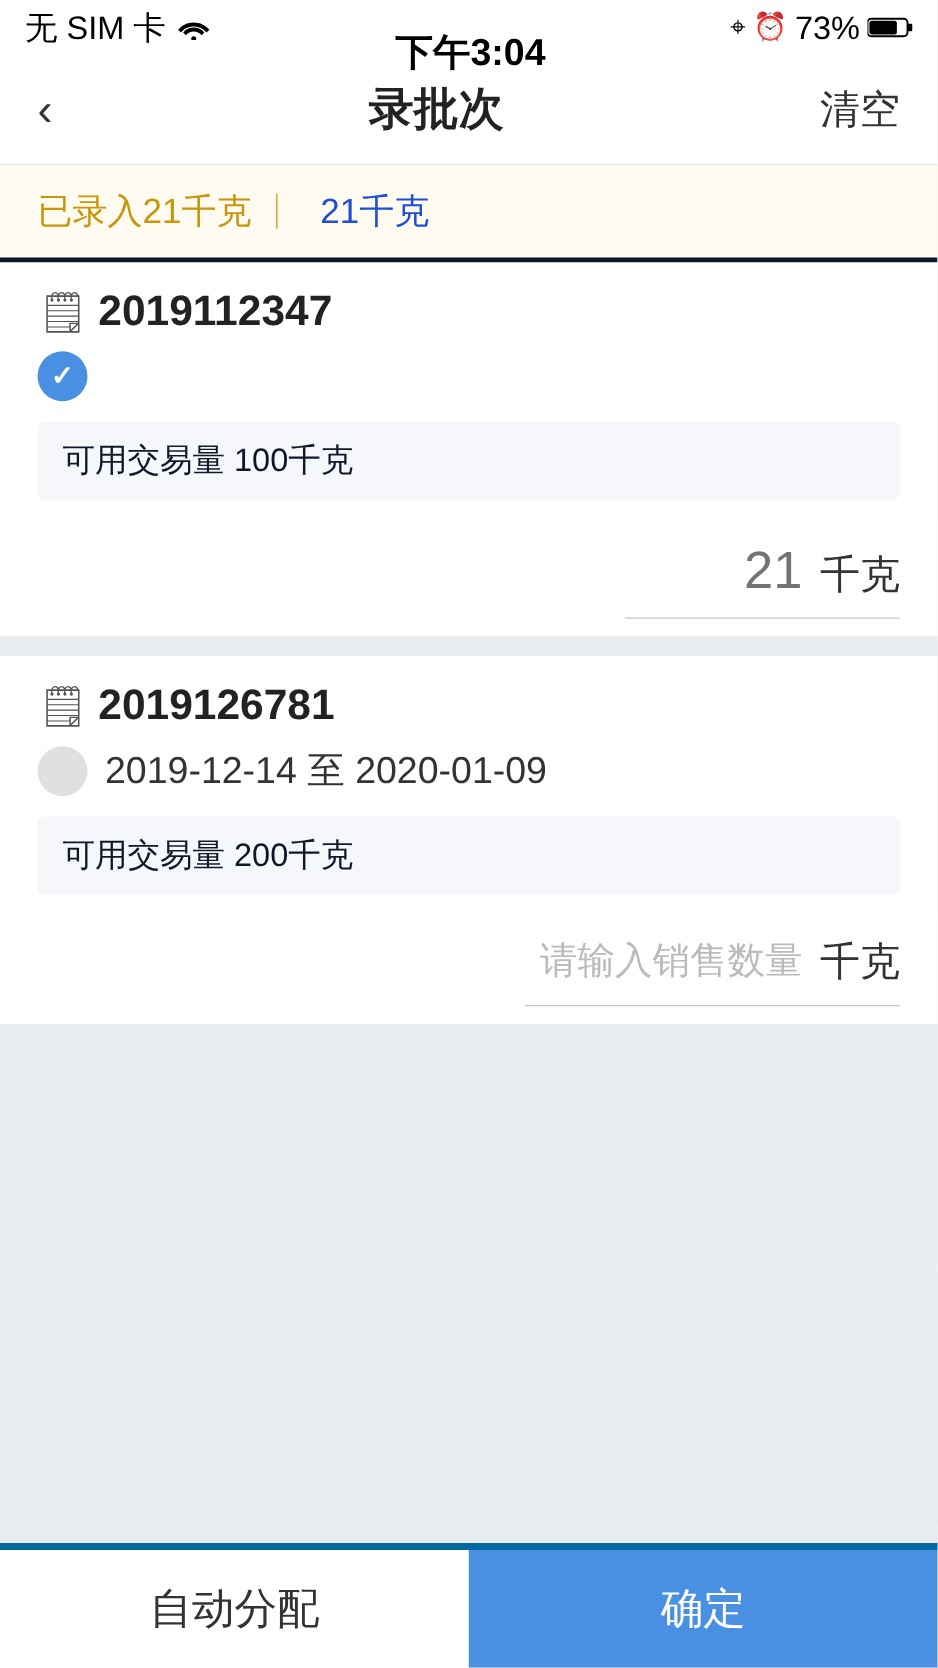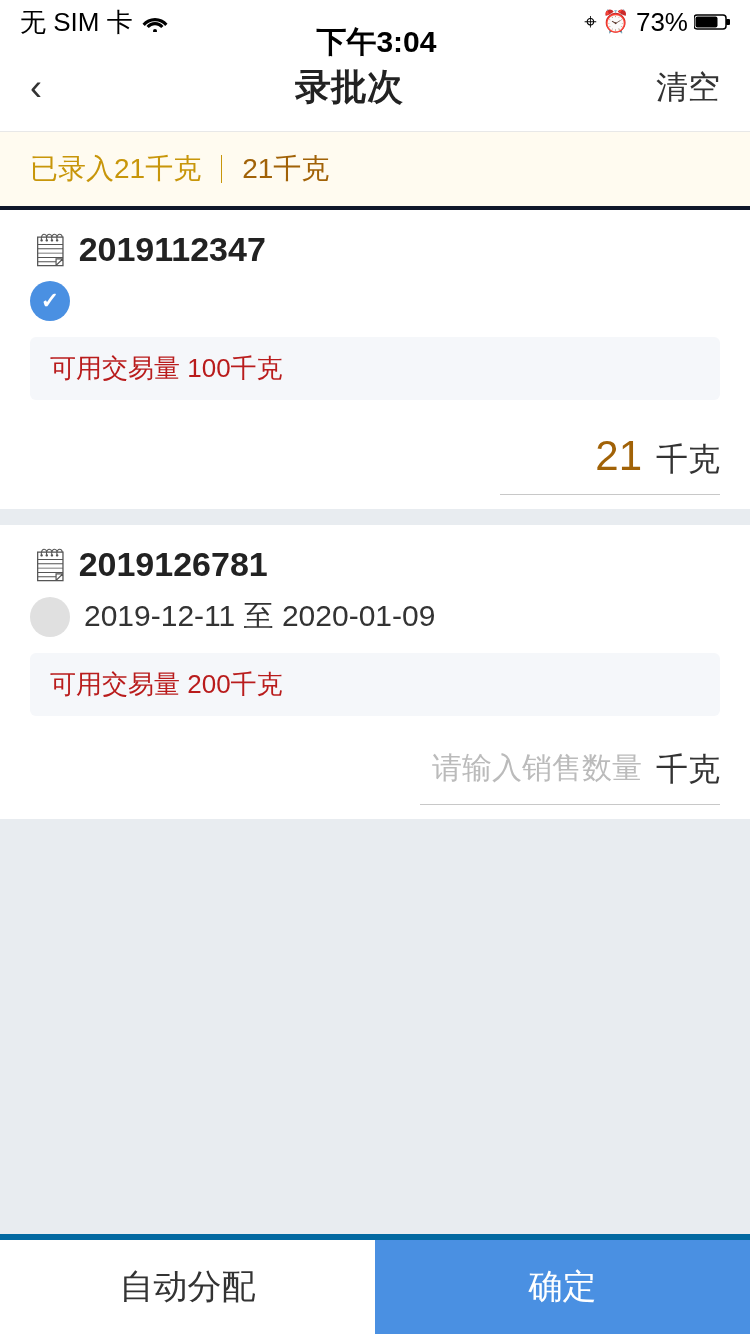--- a/index.html
+++ b/index.html
@@ -86,22 +86,23 @@
       color: #c8960a;
     }
     .summary-divider {
       width: 1px;
       height: 28px;
       background: #c8960a;
       margin: 0 20px;
     }
     .summary-amount {
       font-size: 28px;
-      color: #a16207;
+      color: #1d4ed8;
       font-weight: 500;
+      margin-left: 14px;
     }
 
     
     .batch-card {
       background: #fff;
       margin-bottom: 0;
     }
     .batch-card-inner {
       padding: 20px 30px 0 30px;
     }
@@ -153,40 +154,40 @@
     }
     .batch-avail-row {
       background: #f5f7fa;
       border-radius: 6px;
       padding: 14px 20px;
       margin: 0 0 0 0;
       margin-bottom: 16px;
     }
     .batch-avail-text {
       font-size: 26px;
-      color: #b91c1c;
+      color: #0f172a;
     }
 
     
     .section-sep {
       height: 16px;
       background: #e8ecf0;
     }
 
     
     .qty-display {
       display: flex;
       align-items: baseline;
       justify-content: flex-end;
       padding: 16px 30px 12px 30px;
       background: #fff;
     }
     .qty-number {
       font-size: 42px;
-      color: #a16207;
+      color: #737373;
       font-weight: 500;
       margin-right: 14px;
     }
     .qty-unit {
       font-size: 32px;
       color: #333;
     }
     .qty-underline-wrap {
       display: flex;
       justify-content: flex-end;
@@ -337,21 +338,21 @@
 <div class="batch-card">
   <div class="batch-card-inner">
     <div class="batch-id-row">
       <span class="batch-icon">🗒</span>
       <span class="batch-id">2019126781</span>
     </div>
     <div class="batch-date-row">
       <div class="batch-checkbox unchecked">
         <span class="checkmark" style="visibility:hidden;">✓</span>
       </div>
-      <span class="batch-date">2019-12-11 至 2020-01-09</span>
+      <span class="batch-date">2019-12-14 至 2020-01-09</span>
     </div>
     <div class="batch-avail-row">
       <span class="batch-avail-text">可用交易量 200千克</span>
     </div>
   </div>
 
   <div class="input-row">
     <span class="input-placeholder">请输入销售数量</span>
     <span class="input-unit">千克</span>
   </div>

